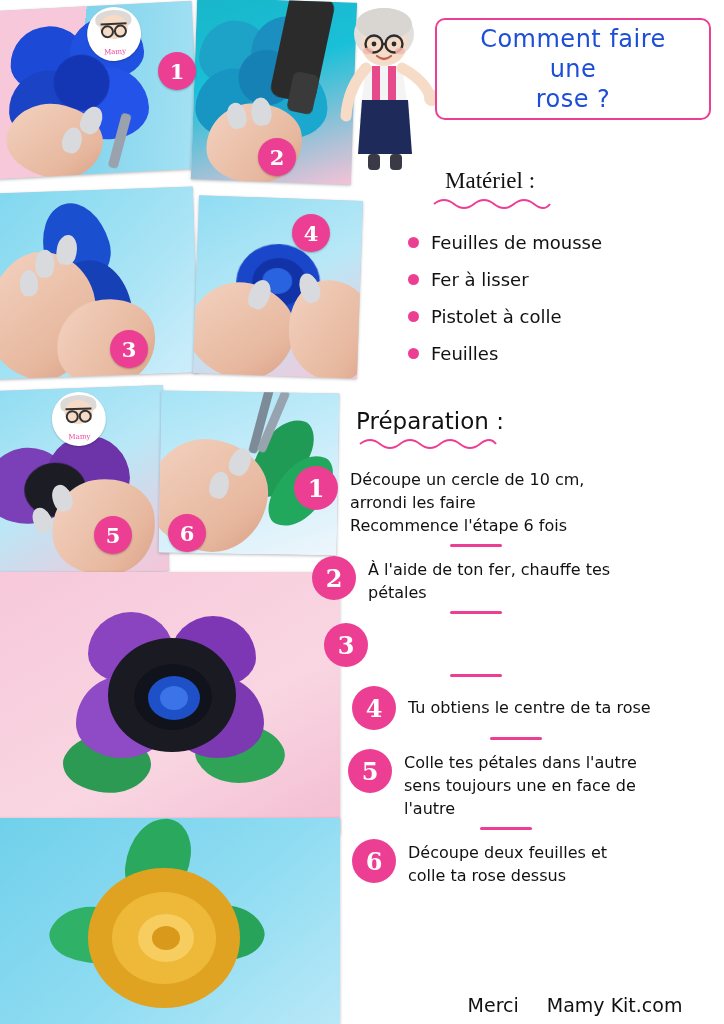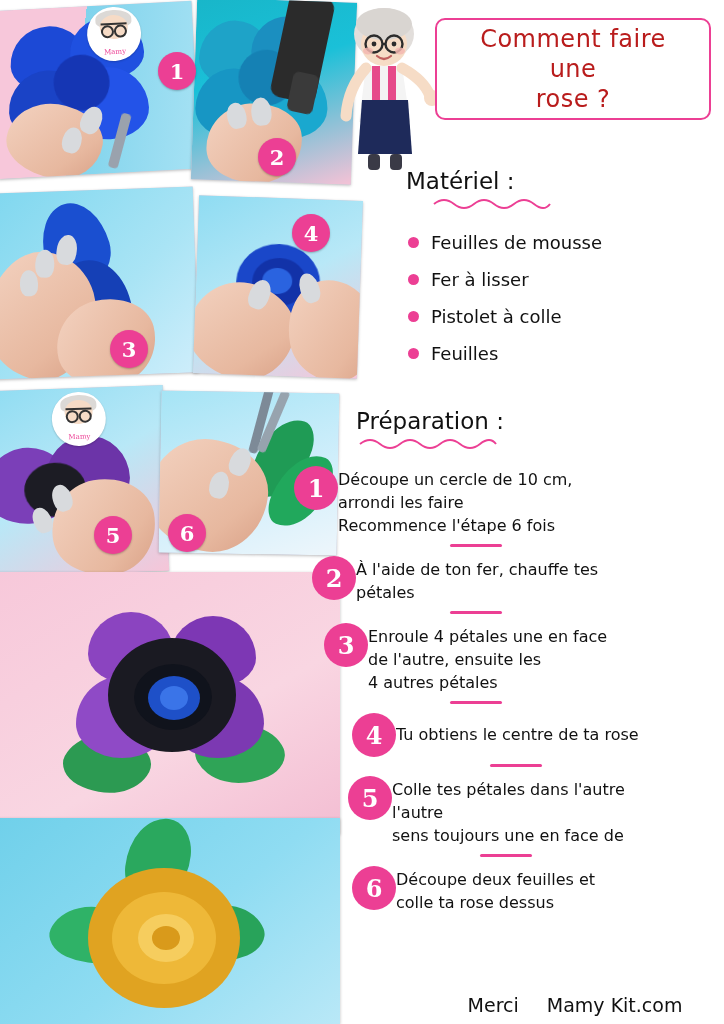--- a/index.html
+++ b/index.html
@@ -146,21 +146,21 @@
     background: #fff;
     z-index: 45;
     display: flex;
     flex-direction: column;
     align-items: center;
     justify-content: center;
   }
   .title-line {
     font-family: "DejaVu Sans", sans-serif;
     font-size: 24px;
-    color: #b91c1c;
+    color: #1d4ed8;
     letter-spacing: 0.5px;
     line-height: 30px;
     text-align: center;
   }
 
   
   .section-head {
     position: absolute;
     font-family: "DejaVu Sans", sans-serif;
     font-size: 23px;
@@ -203,20 +203,21 @@
     font-size: 24px;
     font-weight: bold;
     display: flex; align-items: center; justify-content: center;
     flex: 0 0 auto;
   }
   .step-body {
     font-family: "DejaVu Sans", sans-serif;
     font-size: 16px;
     color: #111;
     line-height: 23px;
+    padding-left: 12px;
     padding-top: 2px;
   }
   .sep {
     height: 3px;
     background: #ec3f94;
     border-radius: 2px;
     margin: 7px 0 9px 120px;
     width: 52px;
   }
 
@@ -385,21 +386,21 @@
       <rect x="58" y="150" width="12" height="16" rx="4" fill="#3a3a46"></rect>
     </svg>
   </div>
 
   <div class="title-box">
     <div class="title-line">Comment faire</div>
     <div class="title-line">une</div>
     <div class="title-line">rose ?</div>
   </div>
 
-  <div class="section-head" style="left:406px; top:168px;">Matériel :</div>
+  <div class="section-head" style="left:445px; top:168px;font-family:Liberation Serif, serif;">Matériel :</div>
   <svg class="squiggle" style="left:432px; top:196px;" width="120" height="14" viewBox="0 0 120 14">
     <path d="M2 8 Q12 0 22 8 T42 8 T62 8 T82 8 T102 8 T118 8" stroke="#ec3f94" stroke-width="2" fill="none"></path>
   </svg>
 
   <div class="mat-list">
     <div class="mat-item">
       <span class="dot"></span>
       <span class="mat-text">Feuilles de mousse</span>
     </div>
     <div class="mat-item">
@@ -437,42 +438,37 @@
       <div class="step-num">2</div>
       <div class="step-body">
         <div>À l'aide de ton fer, chauffe tes</div>
         <div>pétales</div>
       </div>
     </div>
     <div class="sep"></div>
 
     <div class="step" style="margin-left:-6px;">
       <div class="step-num">3</div>
-      <div class="step-body">
-        <div>Enroule 4 pétales une en face</div>
-        <div>de l'autre, ensuite les</div>
-        <div>4 autres pétales</div>
-      </div>
     </div>
     <div class="sep"></div>
 
     <div class="step" style="margin-left:22px;">
       <div class="step-num">4</div>
       <div class="step-body" style="padding-top:10px;">
         <div>Tu obtiens le centre de ta rose</div>
       </div>
     </div>
     <div class="sep" style="margin-left:160px;"></div>
 
     <div class="step" style="margin-left:18px;">
       <div class="step-num">5</div>
       <div class="step-body">
         <div>Colle tes pétales dans l'autre</div>
+        <div>sens toujours une en face de</div>
         <div>l'autre</div>
-        <div>sens toujours une en face de</div>
       </div>
     </div>
     <div class="sep" style="margin-left:150px;"></div>
 
     <div class="step" style="margin-left:22px;">
       <div class="step-num">6</div>
       <div class="step-body" style="padding-top:2px;">
         <div>Découpe deux feuilles et</div>
         <div>colle ta rose dessus</div>
       </div>

